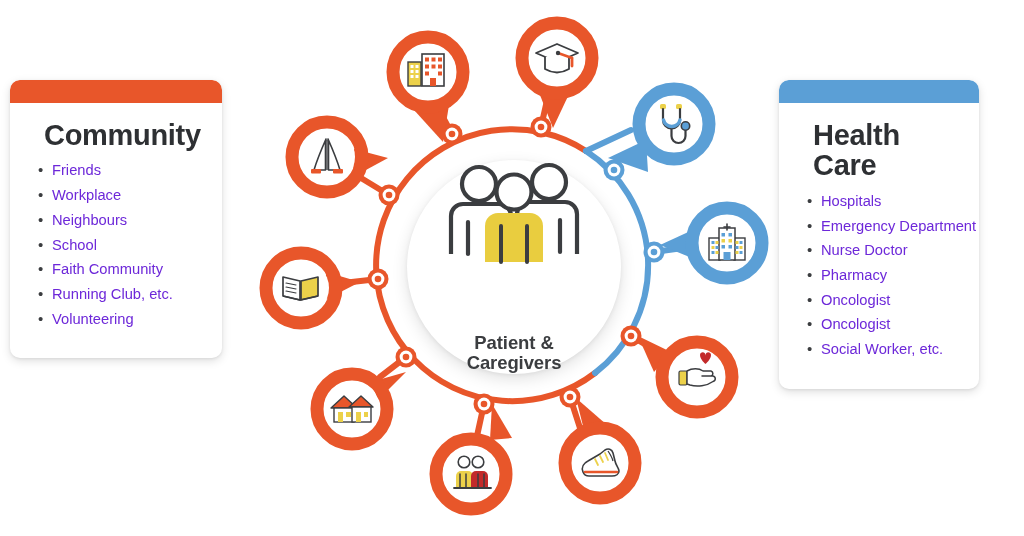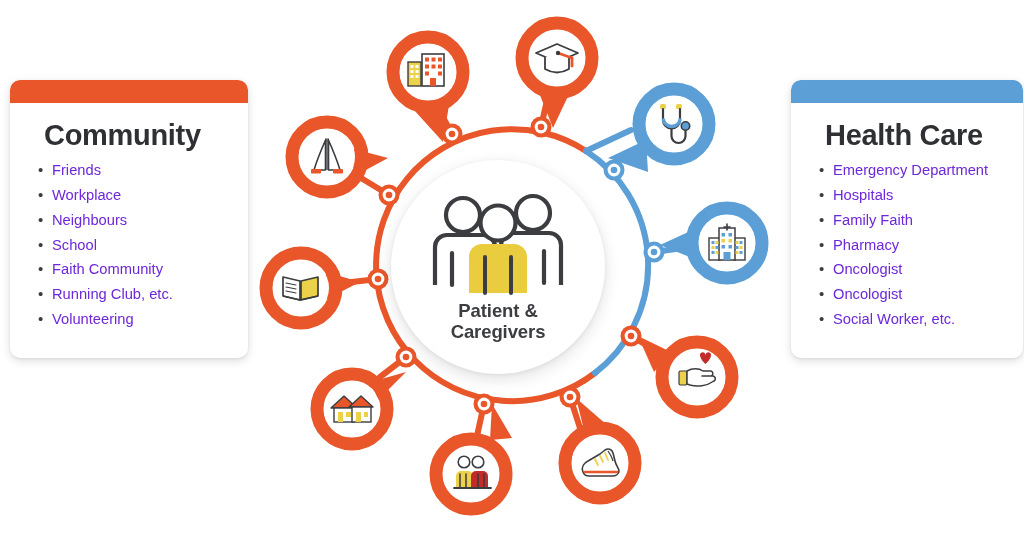--- a/index.html
+++ b/index.html
@@ -68,43 +68,42 @@
     position: absolute;
     left: 0;
     top: -1px;
     font-size: 15px;
     color: #3b3d40;
   }
 
   #community-card {
     left: 10px;
     top: 80px;
-    width: 238px;
+    width: 212px;
   }
   #healthcare-card {
     left: 779px;
     top: 80px;
-    width: 232px;
-    margin-left: 12px;
+    width: 200px;
   }
 
   
   #center-hub {
     position: absolute;
-    left: 391px;
+    left: 407px;
     top: 160px;
     width: 214px;
     height: 214px;
     border-radius: 50%;
     background: #ffffff;
     box-shadow: 0 5px 16px rgba(0,0,0,0.12), 0 1px 4px rgba(0,0,0,0.06);
     display: flex;
     flex-direction: column;
     align-items: center;
-    justify-content: center;
+    justify-content: space-between;
   }
   #center-label {
     text-align: center;
     font-size: 18.5px;
     font-weight: bold;
     color: #3b3d40;
     line-height: 1.12;
     margin-top: 6px;
     letter-spacing: -0.1px;
   }
@@ -415,23 +414,23 @@
         <li>Volunteering</li>
       </ul>
     </div>
   </div>
 
   <div class="card" id="healthcare-card">
     <div class="card-accent" style="background:#5b9fd6"></div>
     <div class="card-body">
       <h2 class="card-title">Health Care</h2>
       <ul class="card-list">
+        <li>Hospitals</li>
         <li>Emergency Department</li>
-        <li>Hospitals</li>
-        <li>Family Faith</li>
+        <li>Nurse Doctor</li>
         <li>Pharmacy</li>
         <li>Oncologist</li>
         <li>Oncologist</li>
         <li>Social Worker, etc.</li>
       </ul>
     </div>
   </div>
 
 </div>
 

